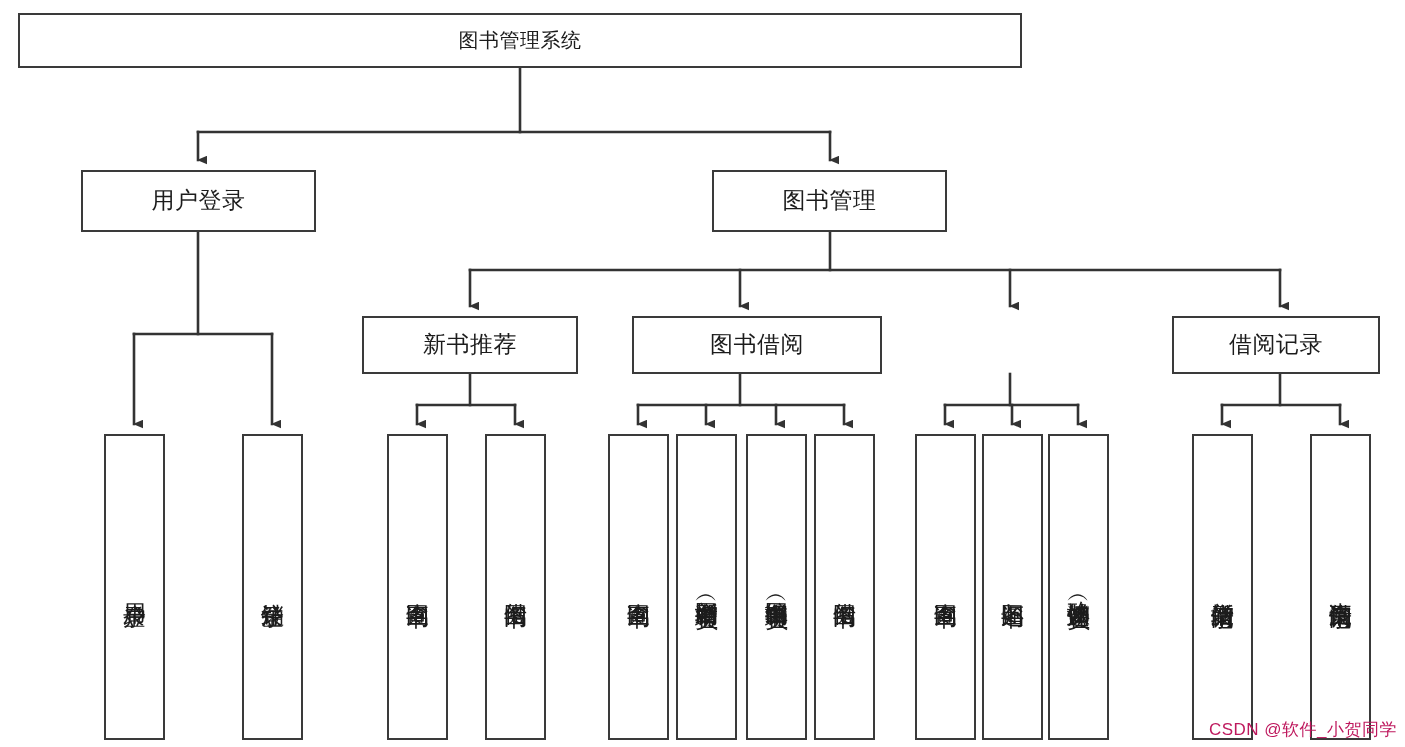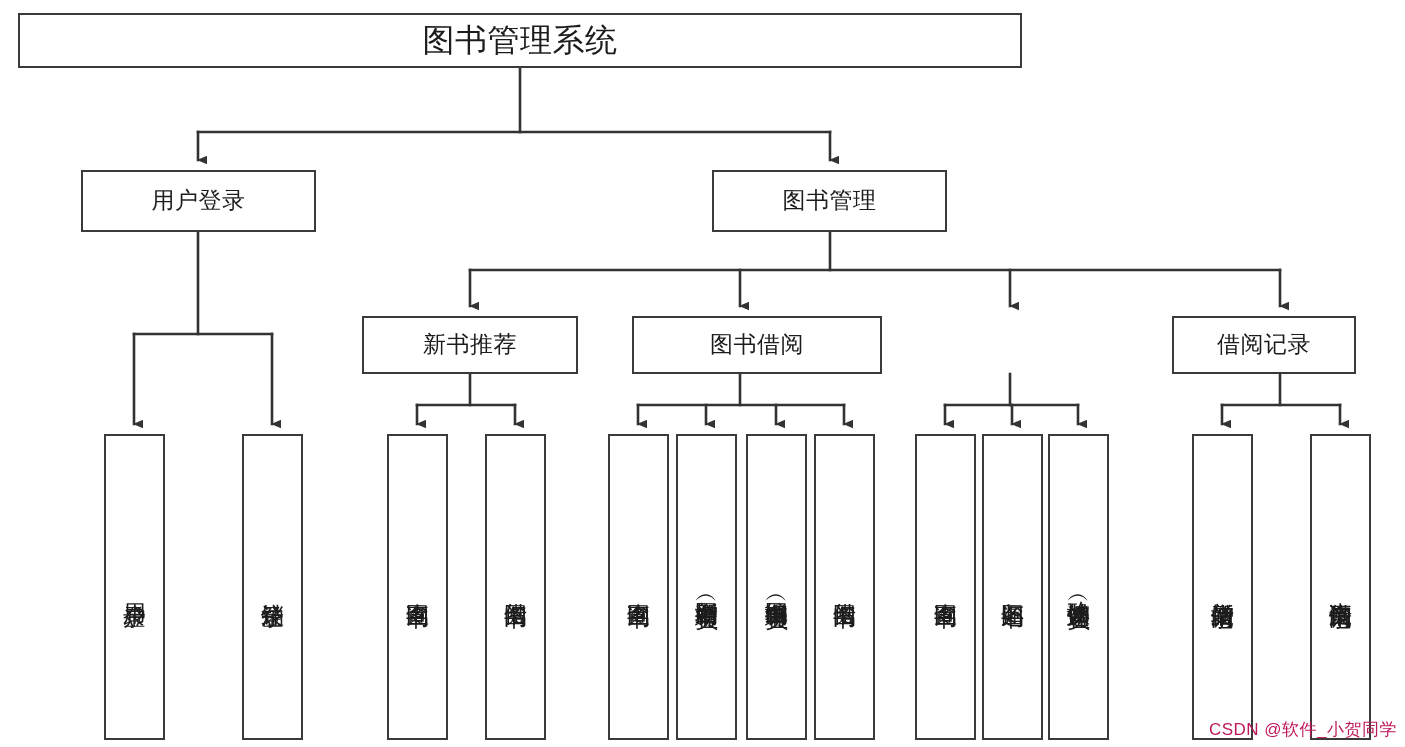--- a/index.html
+++ b/index.html
@@ -40,21 +40,21 @@
   .node-label {
     display: block;
     line-height: 1.28;
     letter-spacing: 0.5px;
     white-space: nowrap;
   }
   .node.horizontal .node-label {
     font-size: 23px;
   }
   .node.root .node-label {
-    font-size: 32px;
+    font-size: 20px;
   }
   .node.vertical {
     align-items: center;
     justify-content: center;
   }
   .node.vertical .node-label {
     writing-mode: vertical-rl;
     text-orientation: upright;
     font-size: 23px;
     line-height: 1.18;
@@ -137,21 +137,21 @@
   <div class="node horizontal" style="left:712px; top:170px; width:235px; height:62px;">
     <span class="node-label">图书管理</span>
   </div>
 
   <div class="node horizontal" style="left:362px; top:316px; width:216px; height:58px;">
     <span class="node-label">新书推荐</span>
   </div>
   <div class="node horizontal" style="left:632px; top:316px; width:250px; height:58px;">
     <span class="node-label">图书借阅</span>
   </div>
-  <div class="node horizontal" style="left:1172px; top:316px; width:184px; height:58px;">
+  <div class="node horizontal" style="left:1172px; top:316px; width:208px; height:58px;">
     <span class="node-label">借阅记录</span>
   </div>
 
   <div class="node vertical" style="left:104px; top:434px; width:61px; height:306px;">
     <span class="node-label">用户登录</span>
   </div>
   <div class="node vertical" style="left:242px; top:434px; width:61px; height:306px;">
     <span class="node-label">注销登录</span>
   </div>
 

